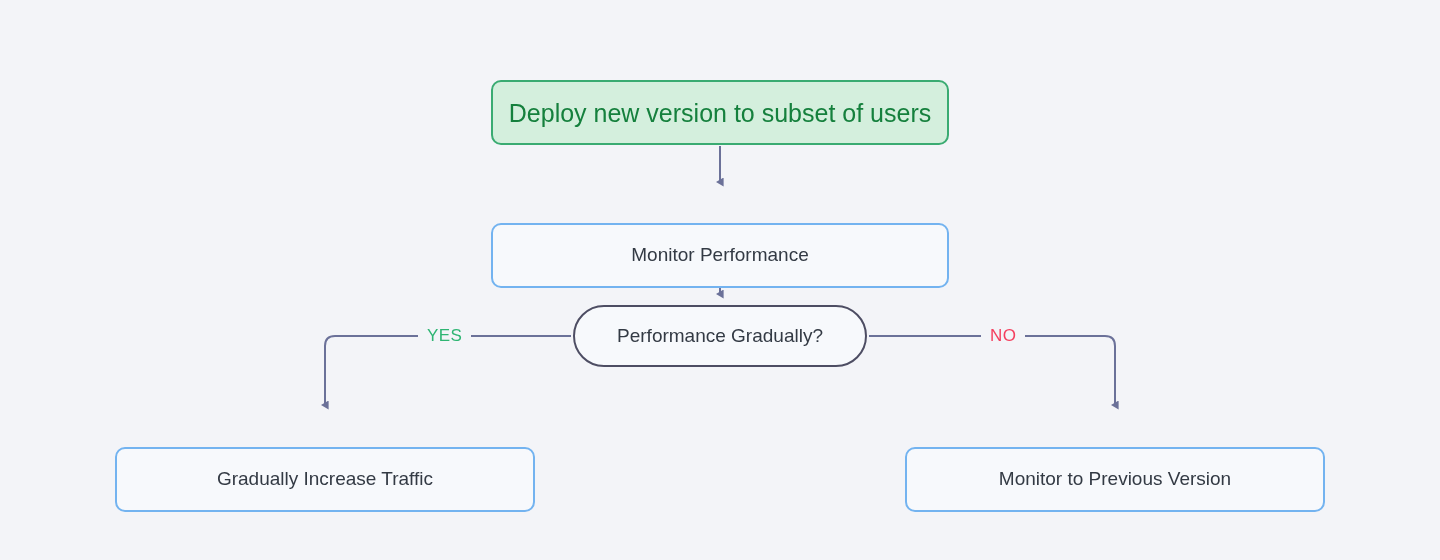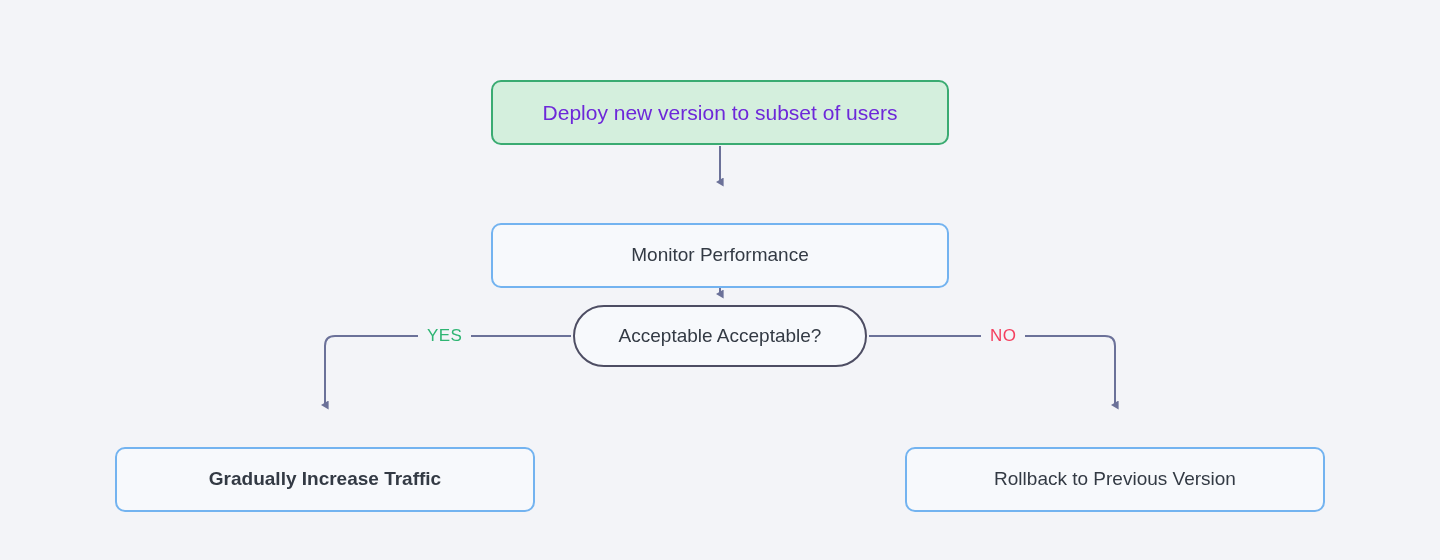--- a/index.html
+++ b/index.html
@@ -44,22 +44,22 @@
   .node-start {
     left: 491px;
     top: 80px;
     width: 458px;
     height: 65px;
     background: #d4efdd;
     border: 2px solid #3aab72;
     border-radius: 10px;
   }
   .node-start .node-label {
-    color: #6d28d9;
-    font-size: 21px;
+    color: #15803d;
+    font-size: 25px;
   }
   
   .node-process {
     background: #f7f9fc;
     border: 2px solid #73b3f0;
     border-radius: 10px;
     margin-top: 31px;
   }
   .node-process .node-label {
     color: #333a44;
@@ -69,21 +69,20 @@
     left: 491px;
     top: 192px;
     width: 458px;
     height: 65px;
   }
   .node-increase {
     left: 115px;
     top: 416px;
     width: 420px;
     height: 65px;
-    font-weight: bold;
   }
   .node-rollback {
     left: 905px;
     top: 416px;
     width: 420px;
     height: 65px;
   }
   
   .node-decision {
     left: 573px;
@@ -143,28 +142,28 @@
 
   <div class="node node-start">
     <span class="node-label">Deploy new version to subset of users</span>
   </div>
 
   <div class="node node-process node-monitor">
     <span class="node-label">Monitor Performance</span>
   </div>
 
   <div class="node node-decision">
-    <span class="node-label">Acceptable Acceptable?</span>
+    <span class="node-label">Performance Gradually?</span>
   </div>
 
   <div class="node node-process node-increase">
     <span class="node-label">Gradually Increase Traffic</span>
   </div>
 
   <div class="node node-process node-rollback">
-    <span class="node-label">Rollback to Previous Version</span>
+    <span class="node-label">Monitor to Previous Version</span>
   </div>
 
   <div class="edge-label edge-label-yes">YES</div>
 
   <div class="edge-label edge-label-no">NO</div>
 
 </div>
 
 </body></html>

